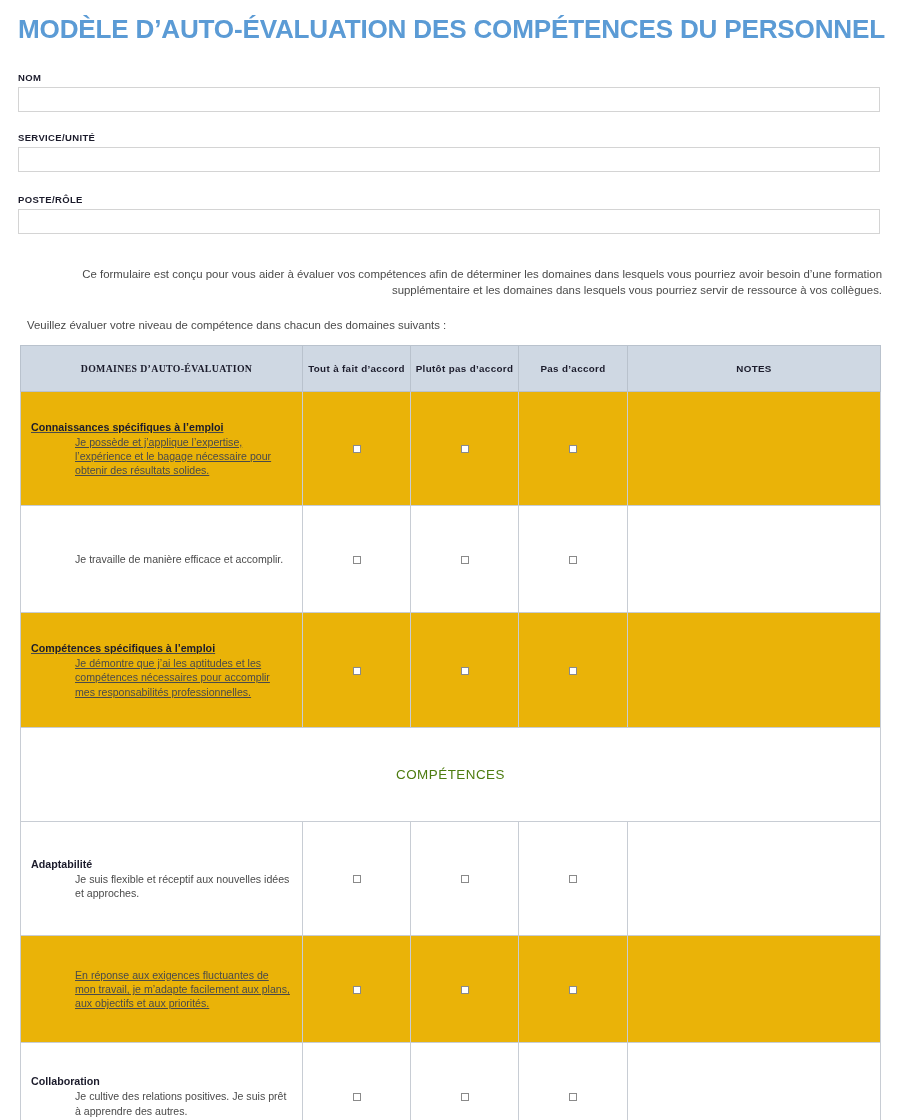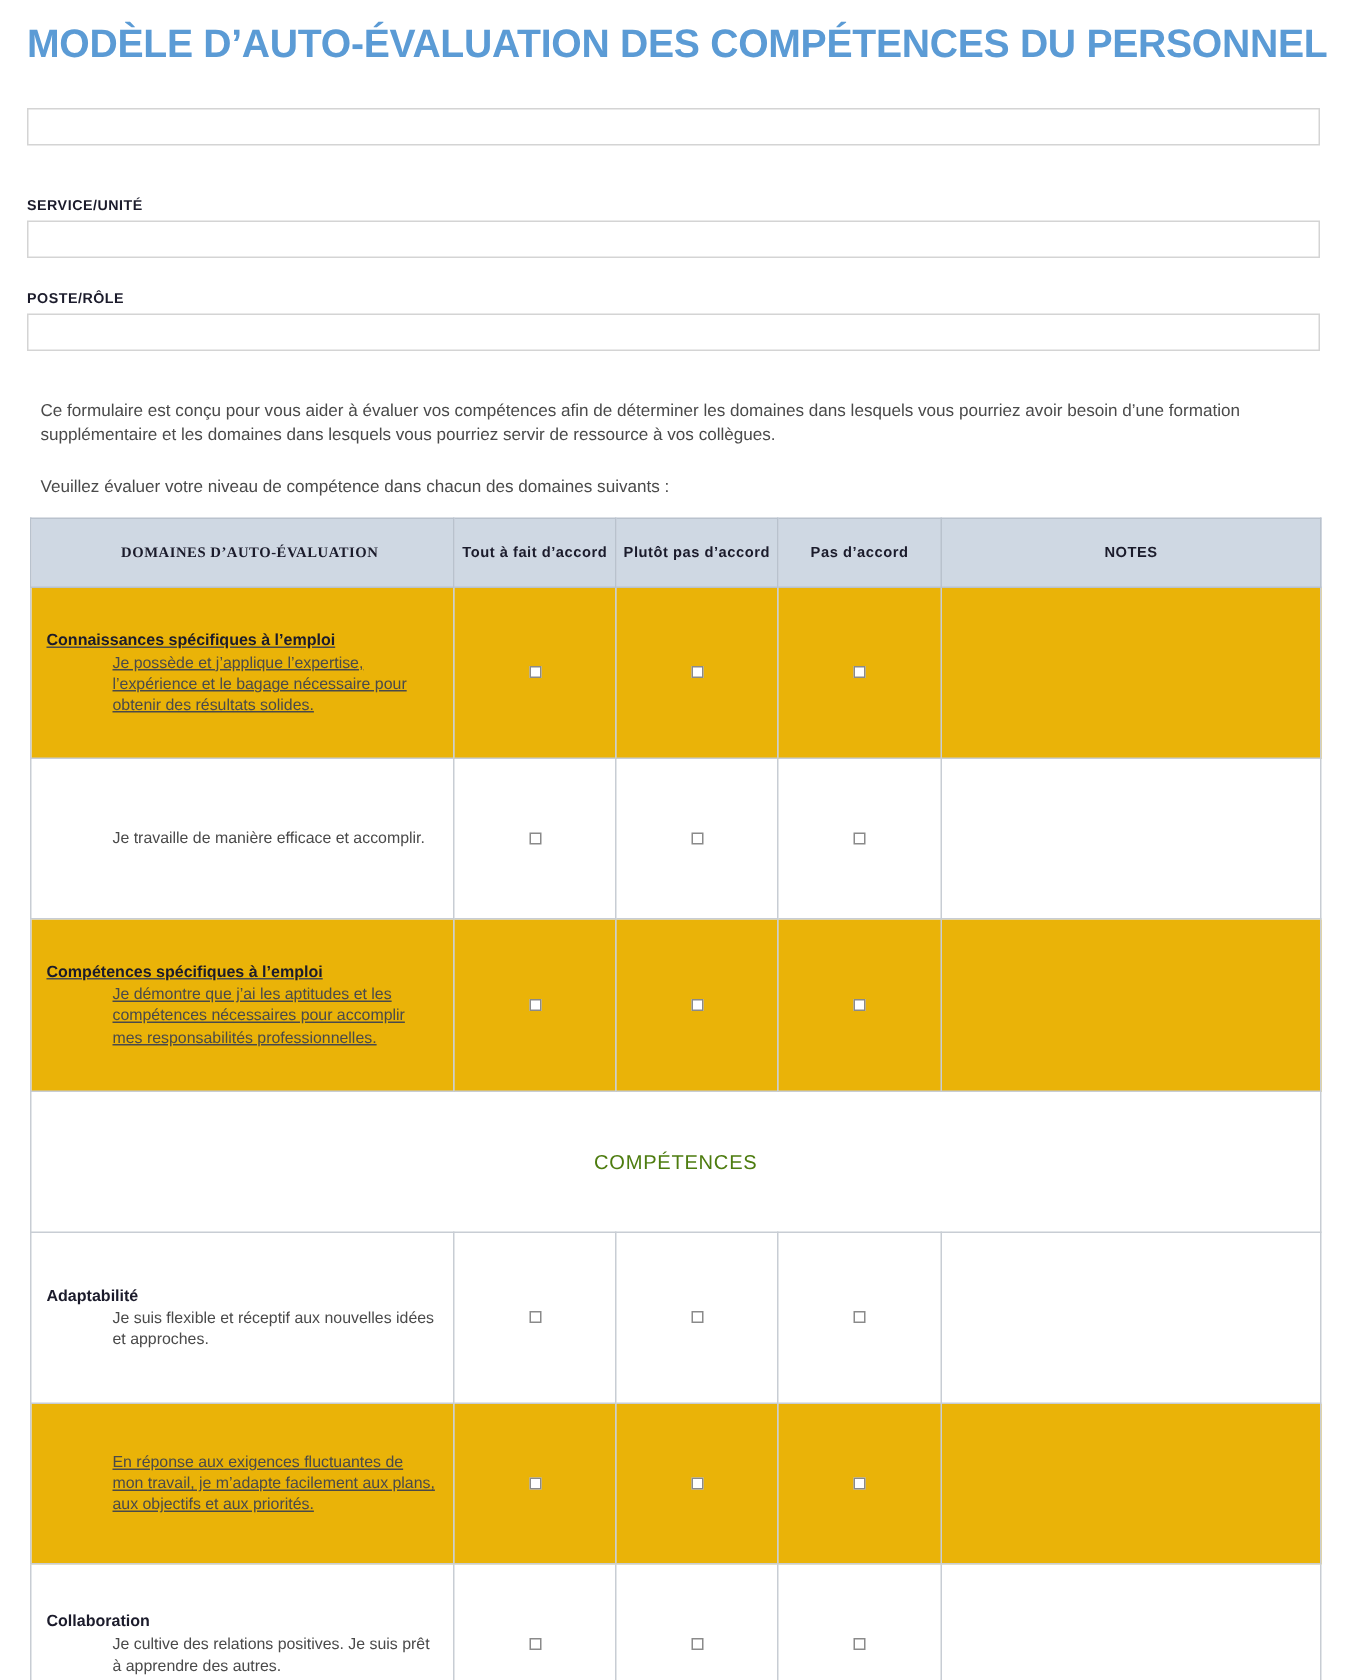--- a/index.html
+++ b/index.html
@@ -61,21 +61,21 @@
 
   
   .intro {
     position: absolute;
     left: 27px;
     width: 855px;
     font-size: 11.4px;
     line-height: 15.5px;
     color: #4a4a4a;
   }
-  #intro-para { top: 267px; }
+  #intro-para { top: 267px; text-align: right; }
   #intro-instr { top: 318px; }
 
   
   .grid {
     position: absolute;
     left: 20px;
     top: 345px;
     width: 860px;
     border-collapse: collapse;
     table-layout: fixed;
@@ -153,20 +153,21 @@
   .r-h95  td { height: 95px; }
   .r-h88  td { height: 88px; }
   .r-h96  td { height: 96px; }
 </style>
 </head>
 <body>
 
 <div class="doc-title">MODÈLE D’AUTO-ÉVALUATION DES COMPÉTENCES DU PERSONNEL</div>
 
 <div class="field-block" id="fld-nom">
+  <div class="field-label">NOM</div>
   <input class="field-input" type="text" value="" style="">
 </div>
 
 <div class="field-block" id="fld-svc">
   <div class="field-label">SERVICE/UNITÉ</div>
   <input class="field-input" type="text" value="" style="">
 </div>
 
 <div class="field-block" id="fld-post">
   <div class="field-label">POSTE/RÔLE</div>

